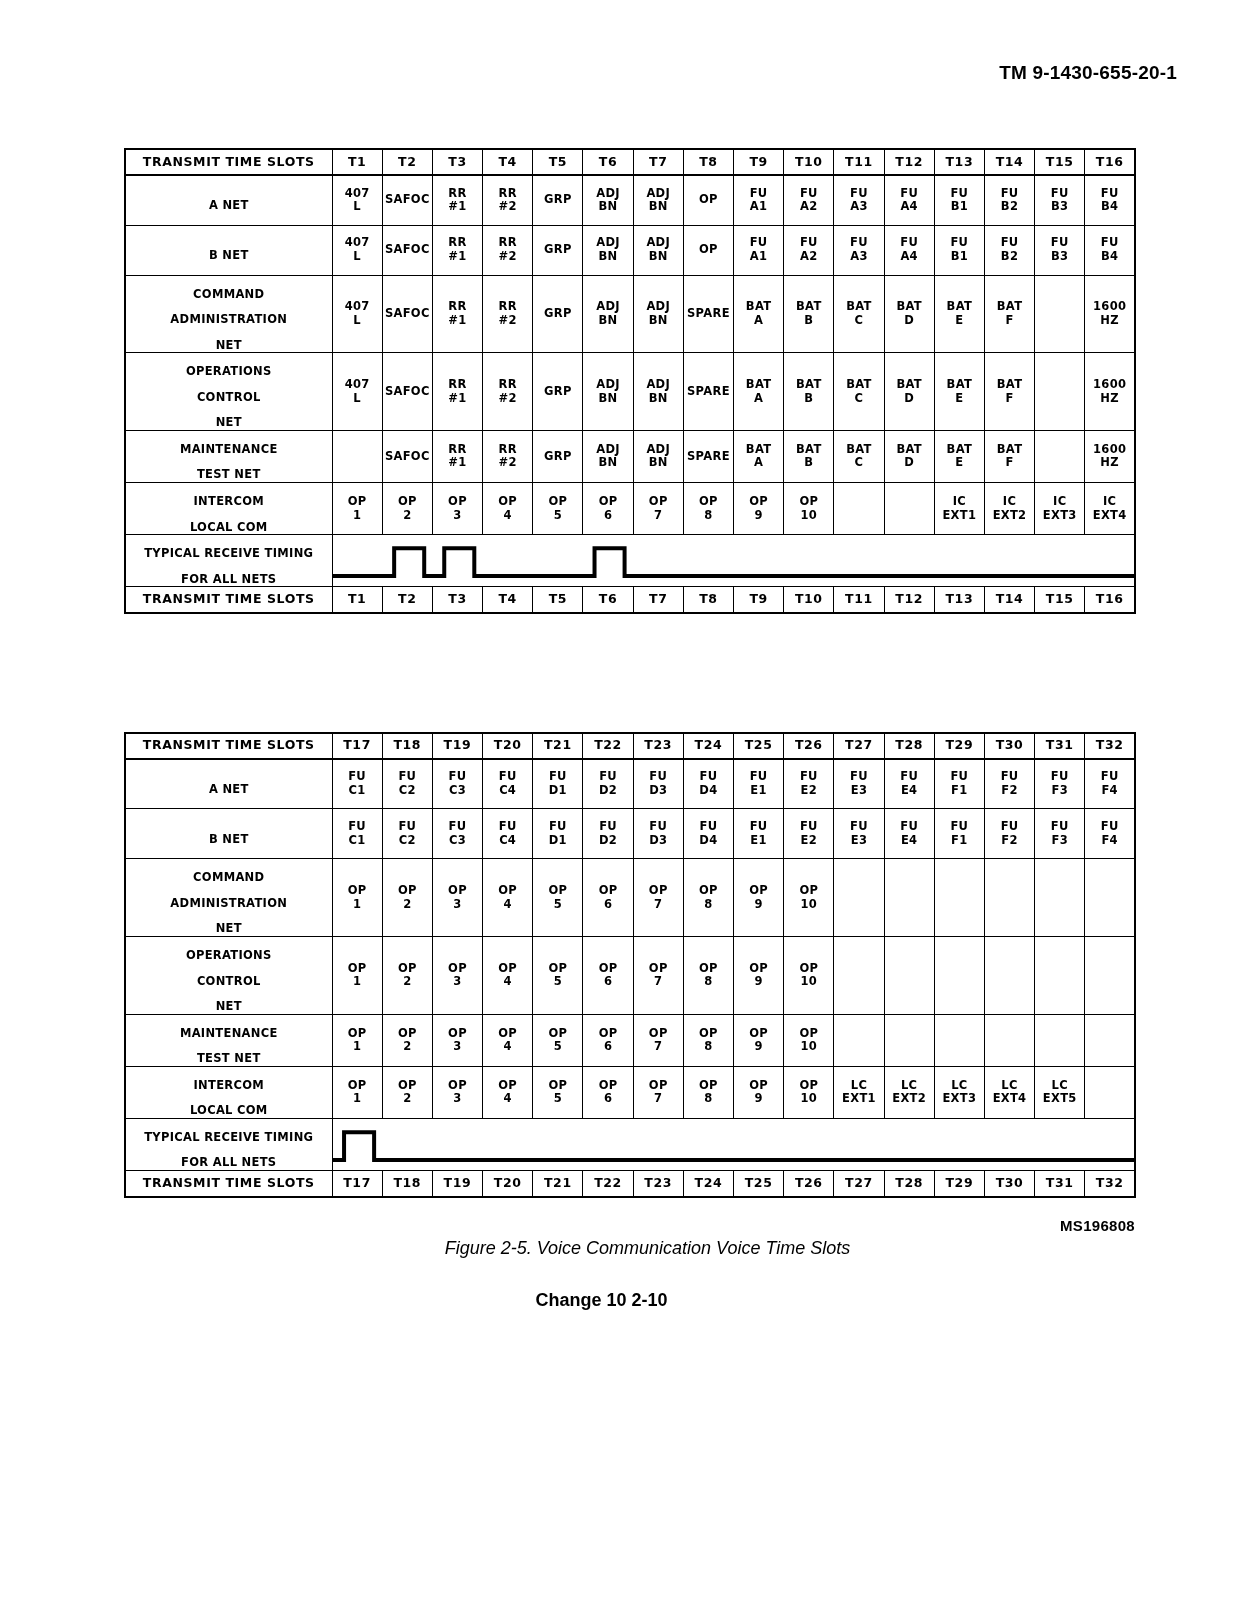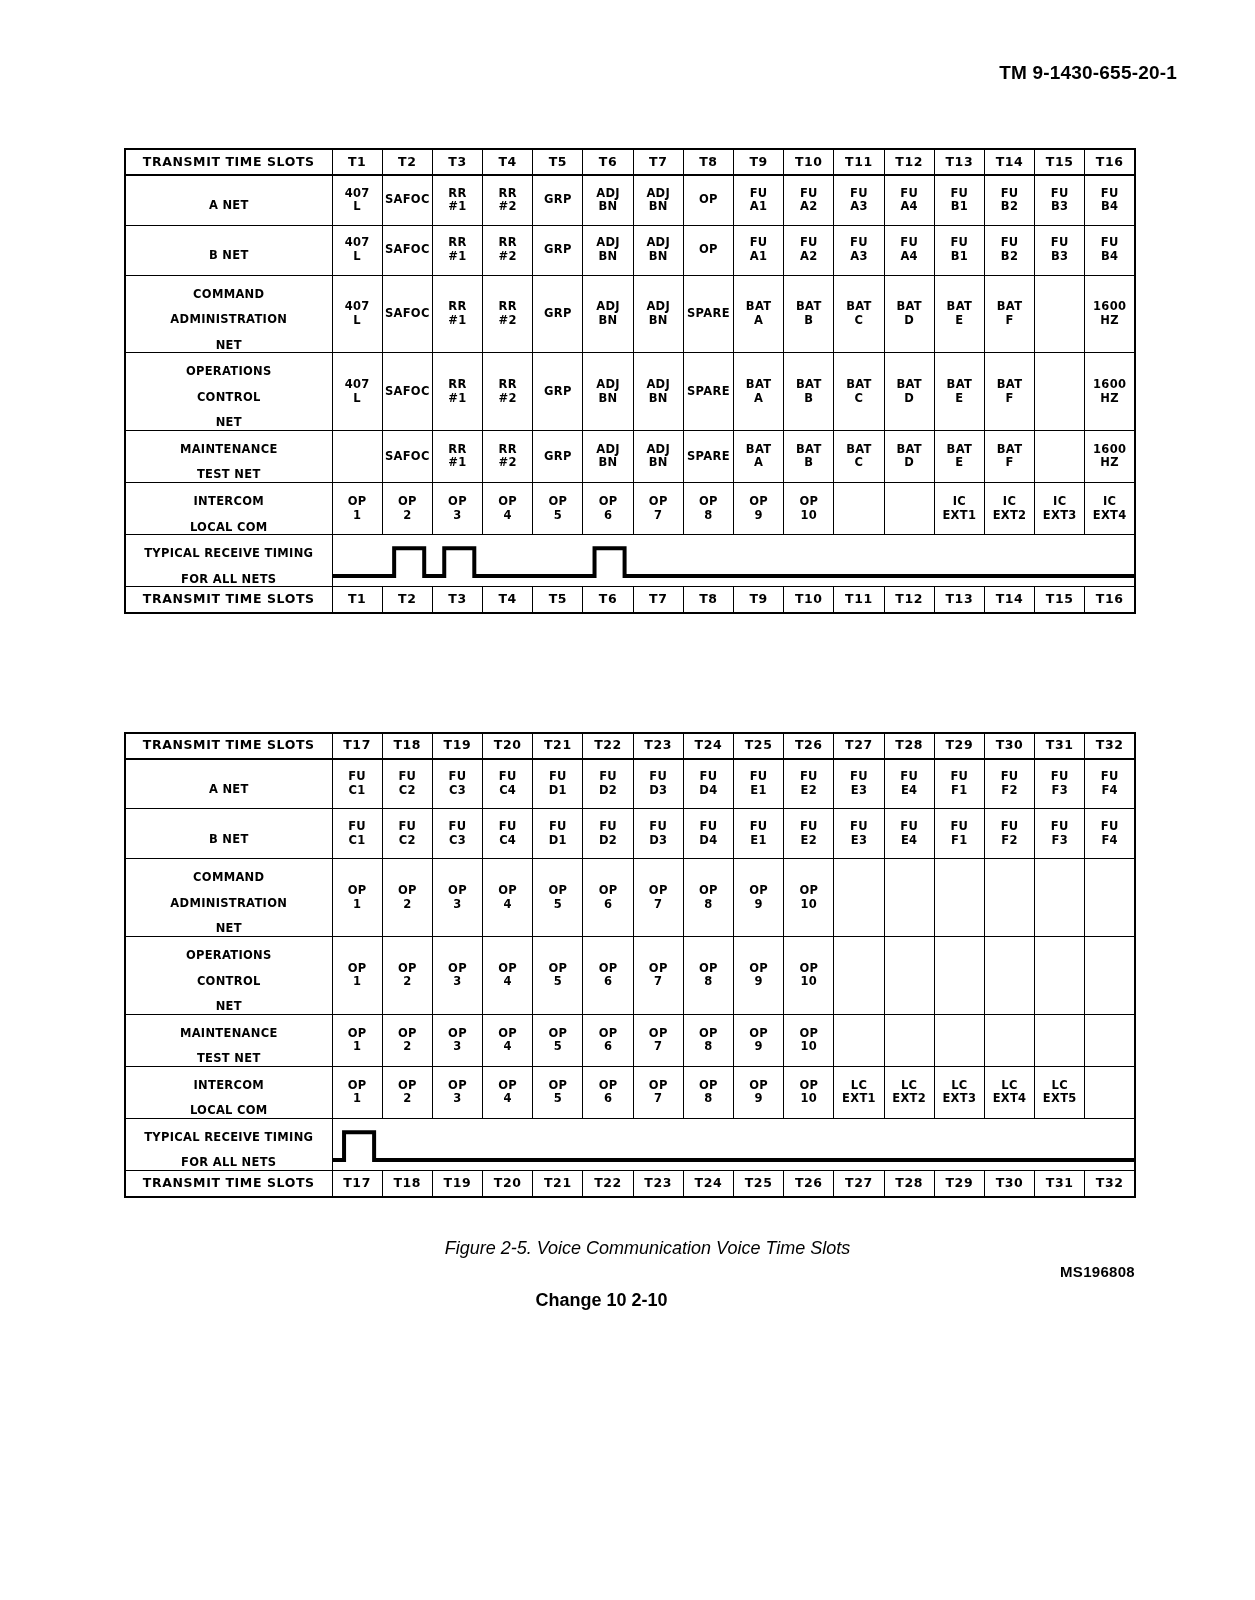--- a/index.html
+++ b/index.html
@@ -89,21 +89,21 @@
     position: absolute;
     inset: 0;
     overflow: visible;
     pointer-events: none;
   }
   .wave-holder svg { display: block; width: 100%; height: 100%; overflow: visible; }
 
   
   .drawing-no {
     position: absolute;
-    top: 1263px;
+    top: 1217px;
     right: 120px;
     font-size: 15px;
     font-weight: bold;
     letter-spacing: 0.3px;
   }
 
   .fig-caption {
     position: absolute;
     top: 1238px;
     left: 0;

